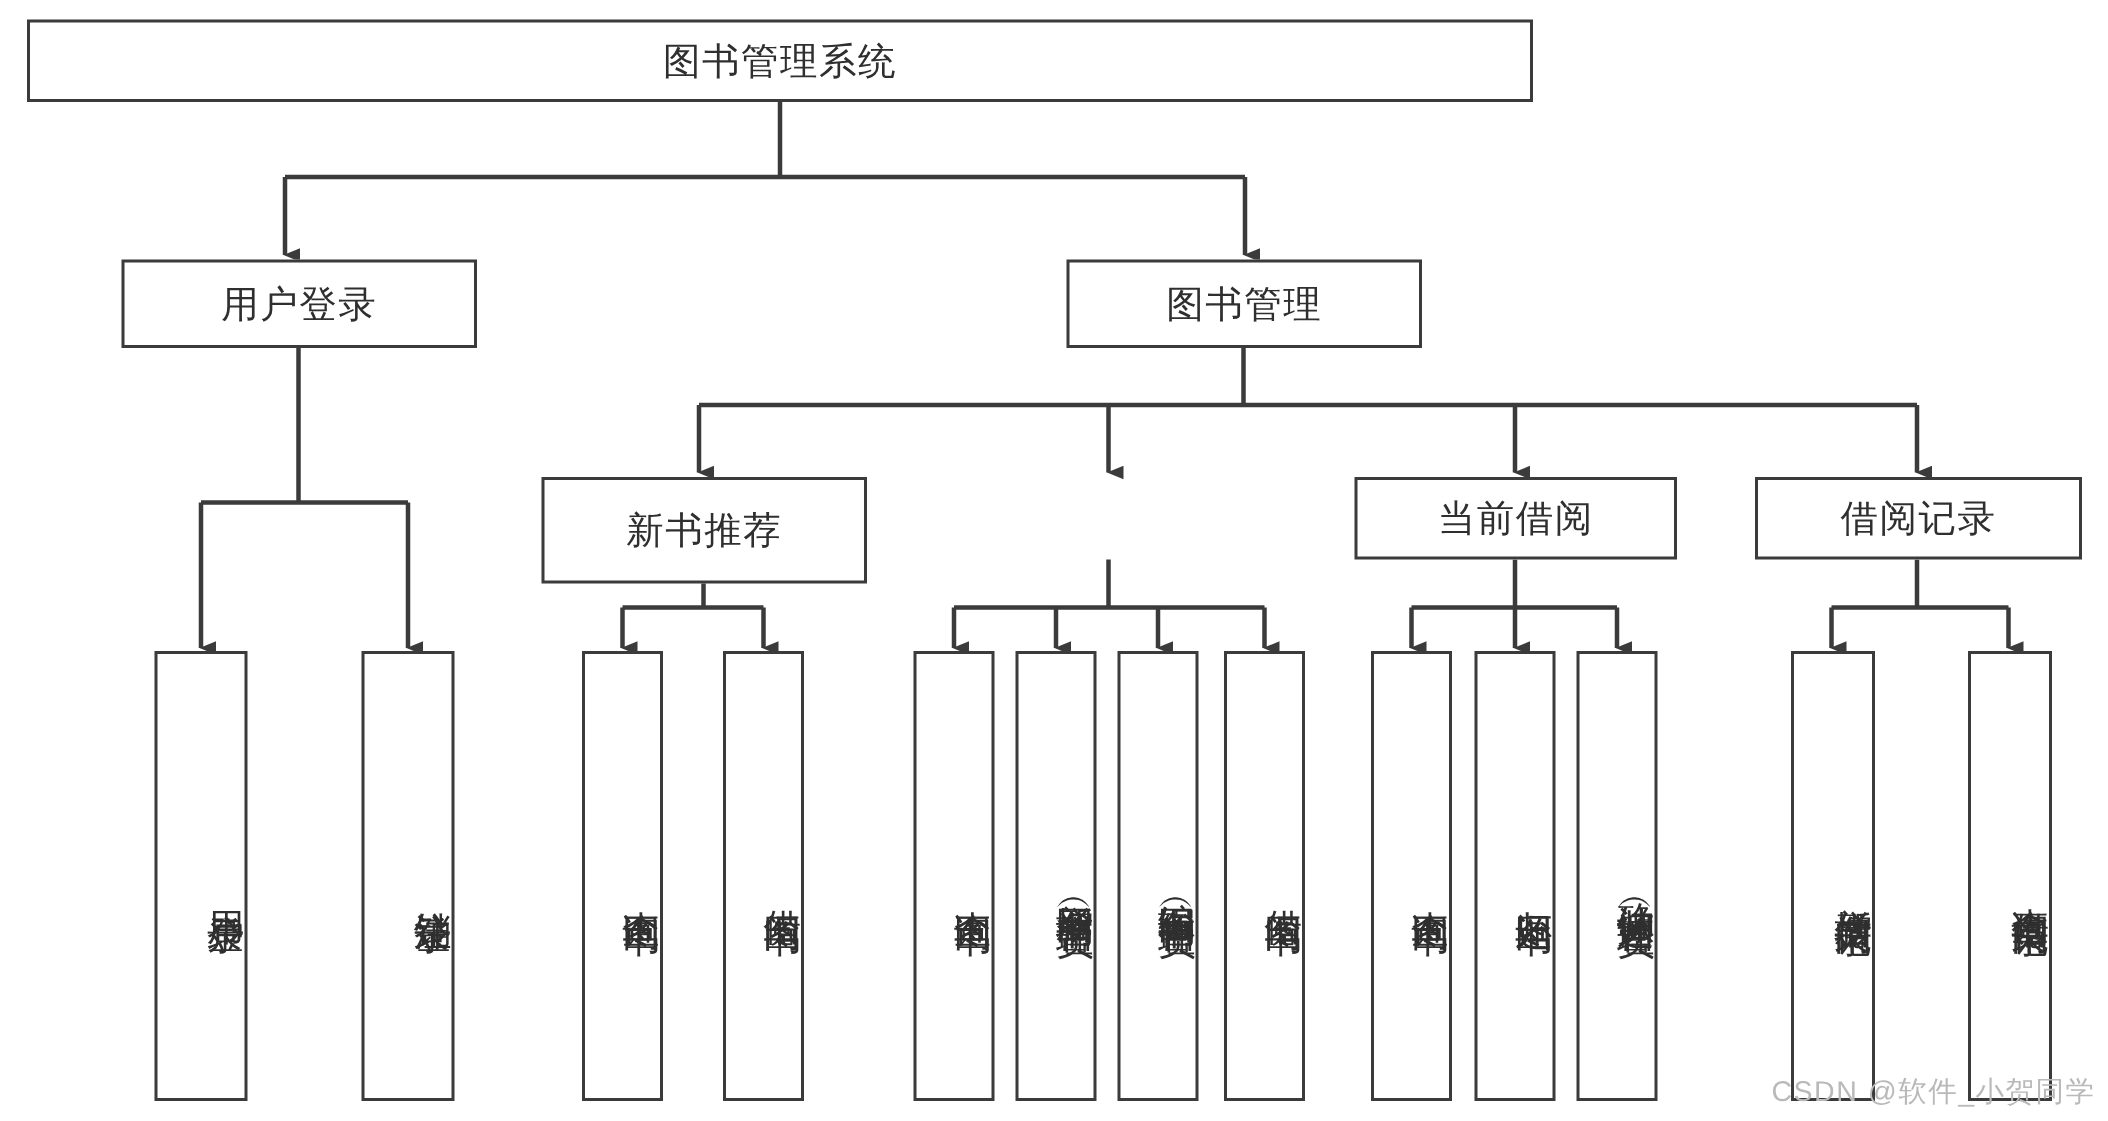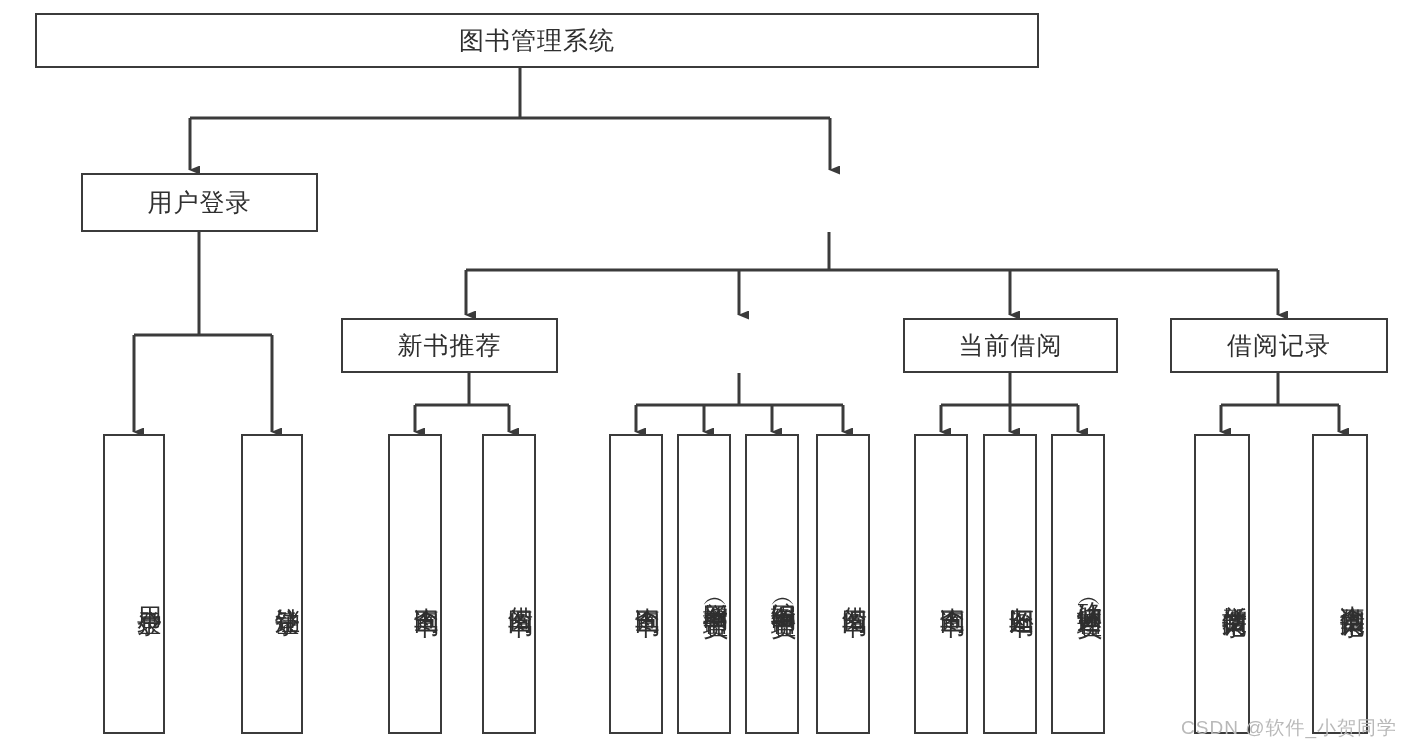--- a/index.html
+++ b/index.html
@@ -91,29 +91,32 @@
       <path d="M1010,405 L1010,432" marker-end="url(#arrow)"></path>
       <path d="M1078,405 L1078,432" marker-end="url(#arrow)"></path>
 
       <path d="M1278,373 L1278,405"></path>
       <path d="M1221,405 L1339,405"></path>
       <path d="M1221,405 L1221,432" marker-end="url(#arrow)"></path>
       <path d="M1339,405 L1339,432" marker-end="url(#arrow)"></path>
     </g>
   </svg>
 
-  <div class="node h" style="left:18px;top:13px;width:1004px;height:55px;margin-left:17px;">
+  <div class="node h" style="left:18px;top:13px;width:1004px;height:55px;">
     <span class="txt">图书管理系统</span>
   </div>
 
   <div class="node h" style="left:81px;top:173px;width:237px;height:59px;">
     <span class="txt">用户登录</span>
   </div>
+  <div class="node h" style="left:711px;top:173px;width:237px;height:59px;">
+    <span class="txt">图书管理</span>
+  </div>
 
-  <div class="node h" style="left:341px;top:318px;width:217px;height:55px;">
+  <div class="node h" style="left:361px;top:318px;width:217px;height:71px;">
     <span class="txt">新书推荐</span>
   </div>
   <div class="node h" style="left:903px;top:318px;width:215px;height:55px;align-items:center;">
     <span class="txt">当前借阅</span>
   </div>
   <div class="node h" style="left:1170px;top:318px;width:218px;height:55px;">
     <span class="txt">借阅记录</span>
   </div>
 
   <div class="node v" style="left:103px;top:434px;width:62px;height:300px;">

